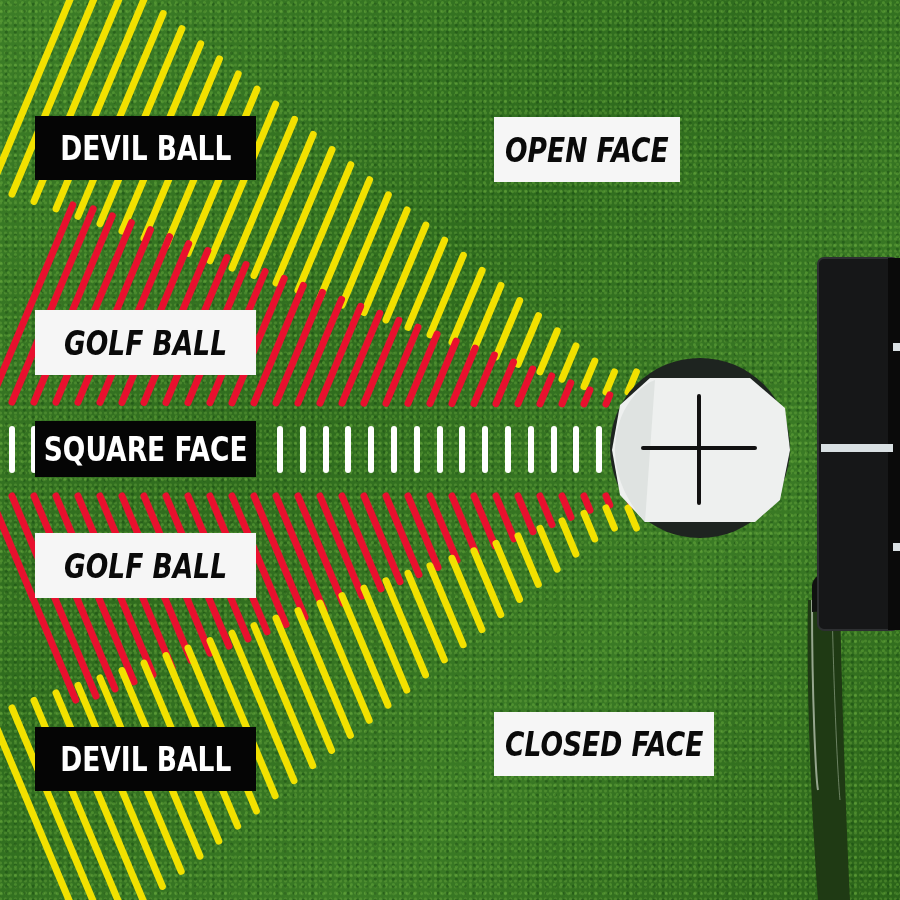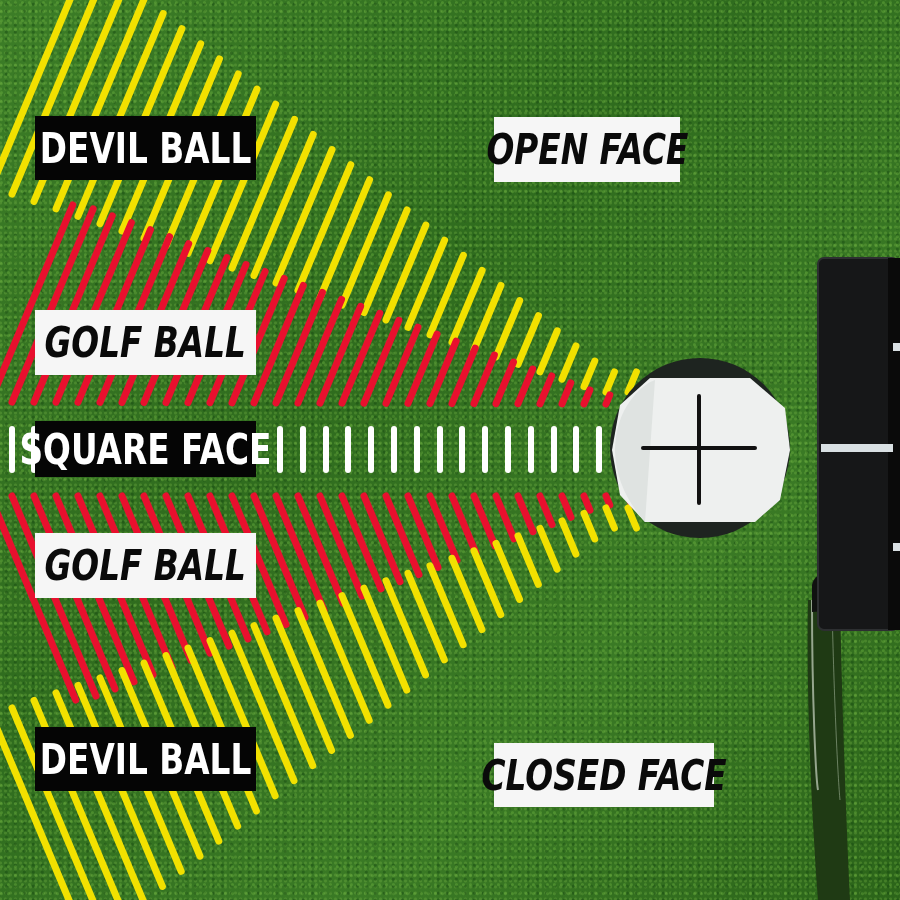--- a/index.html
+++ b/index.html
@@ -10,21 +10,21 @@
     background:
       radial-gradient(circle at 20% 30%, rgba(120,190,70,0.35) 0 1px, transparent 2px) 0 0/7px 9px,
       radial-gradient(circle at 70% 60%, rgba(20,70,15,0.45) 0 1px, transparent 2px) 0 0/9px 7px,
       radial-gradient(circle at 50% 50%, rgba(140,200,80,0.25) 0 1px, transparent 2px) 3px 2px/5px 6px,
       linear-gradient(135deg, #3c7d27 0%, #2f6c1e 40%, #3a7a25 70%, #2b6419 100%);
   }
   svg.overlay { position:absolute; left:0; top:0; }
   .label {
     position:absolute; display:flex; align-items:center; justify-content:center;
     font-family:"DejaVu Sans", sans-serif; font-weight:bold;
-    font-size:42px; letter-spacing:0px; transform-origin:center;
+    font-size:34px; letter-spacing:0px; transform-origin:center;
   }
   .label span { display:inline-block; transform:scaleX(0.78); white-space:nowrap; }
   .dark { background:#050505; color:#ffffff; }
   .light { background:#f6f6f6; color:#0a0a0a;font-style:italic; }
 </style>
 </head>
 <body>
 
 <div class="stage">
   <div class="grass"></div>
@@ -213,16 +213,16 @@
     </div>
   <div class="label dark" style="left:35px;top:421px;width:221px;height:56px;">
       <span>SQUARE FACE</span>
     </div>
   <div class="label light" style="left:35px;top:533px;width:221px;height:65px;">
       <span>GOLF BALL</span>
     </div>
   <div class="label dark" style="left:35px;top:727px;width:221px;height:64px;">
       <span>DEVIL BALL</span>
     </div>
-  <div class="label light" style="left:494px;top:743px;width:220px;height:64px;">
+  <div class="label light" style="left:494px;top:712px;width:220px;height:64px;">
       <span>CLOSED FACE</span>
     </div>
 </div>
 
 </body></html>

